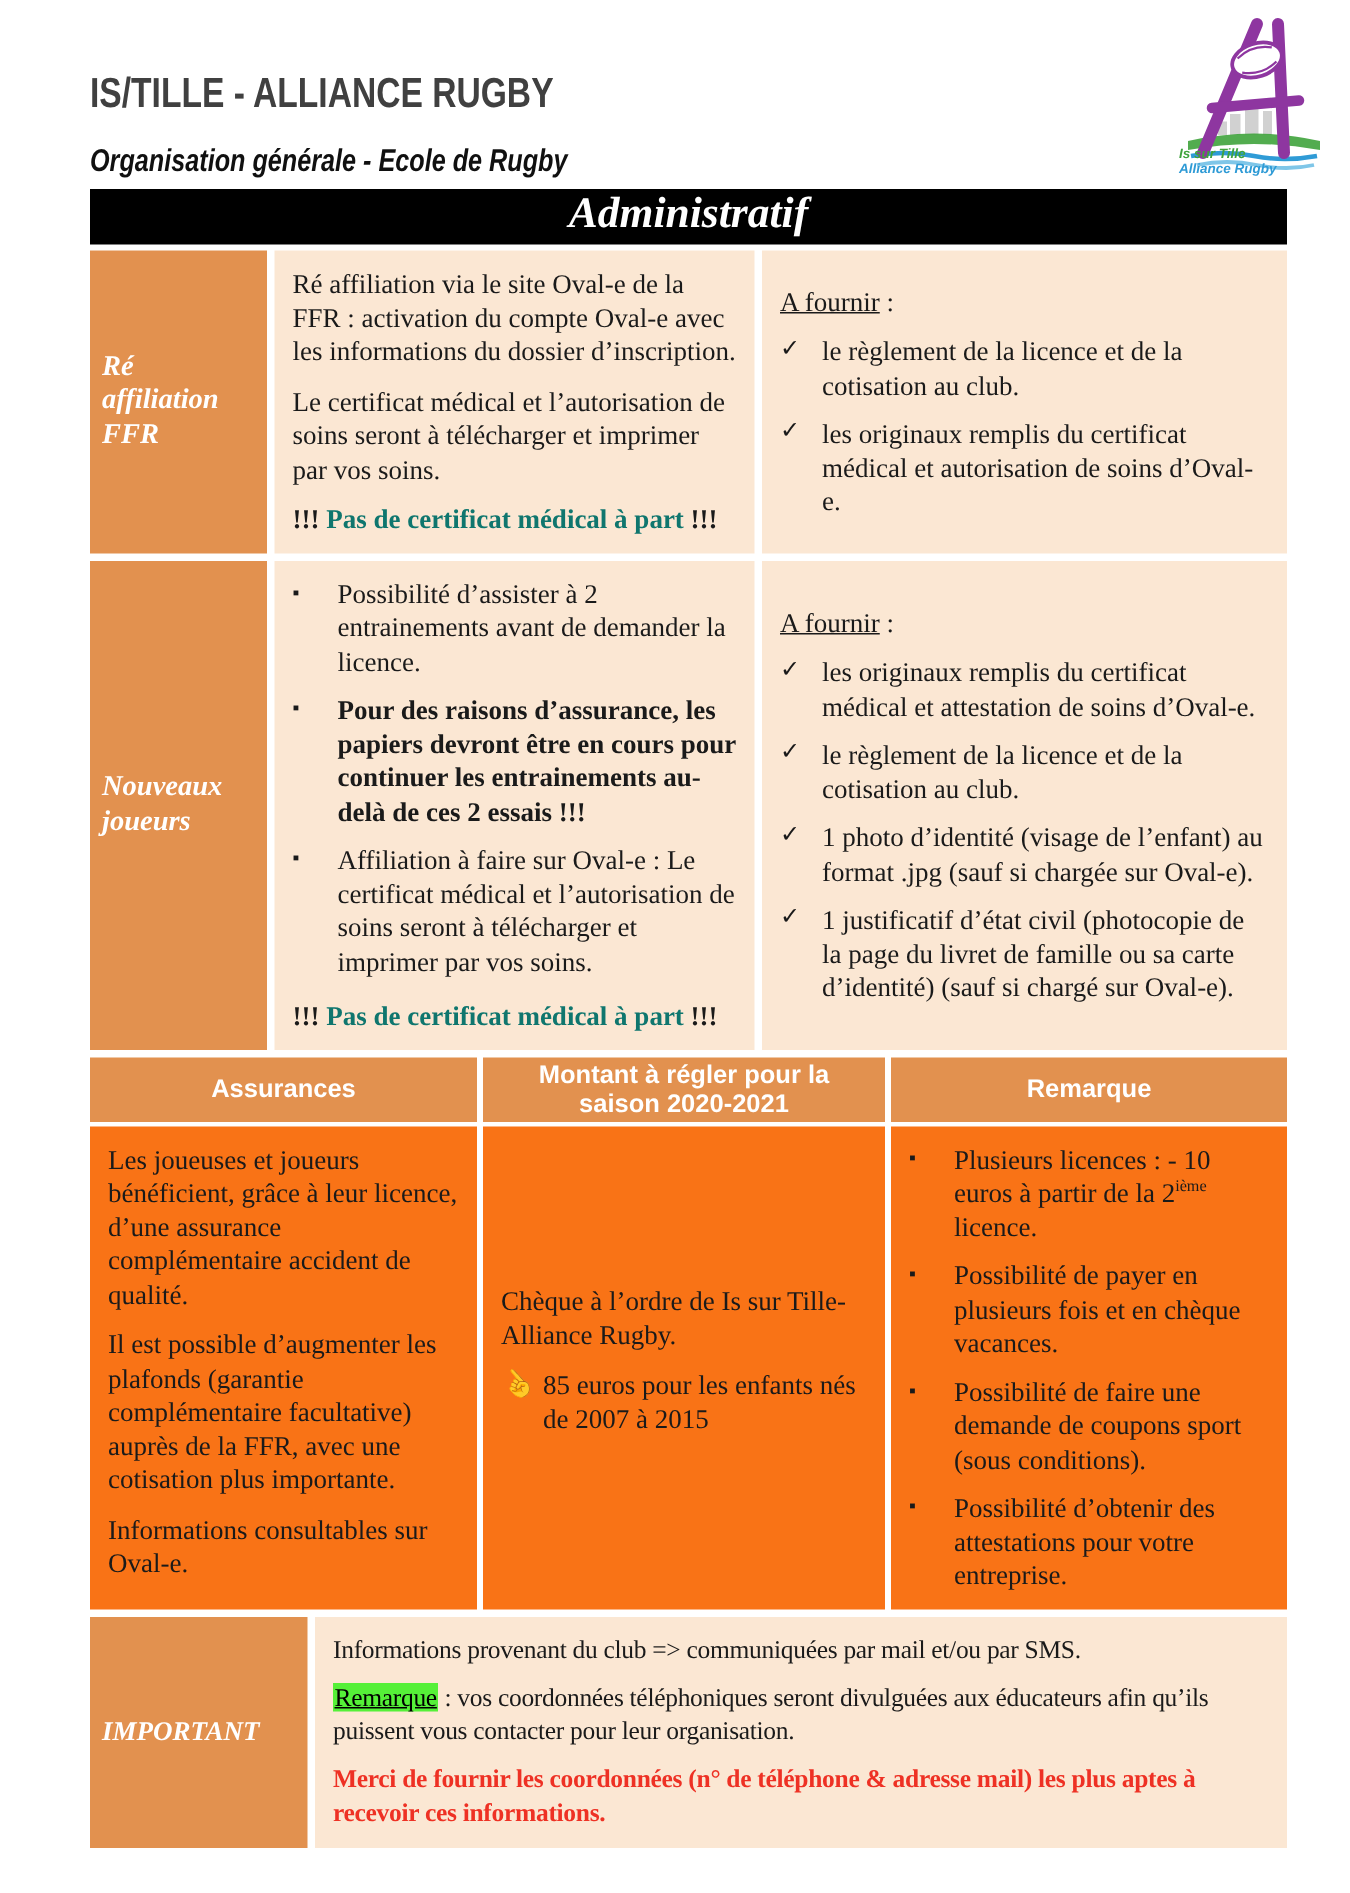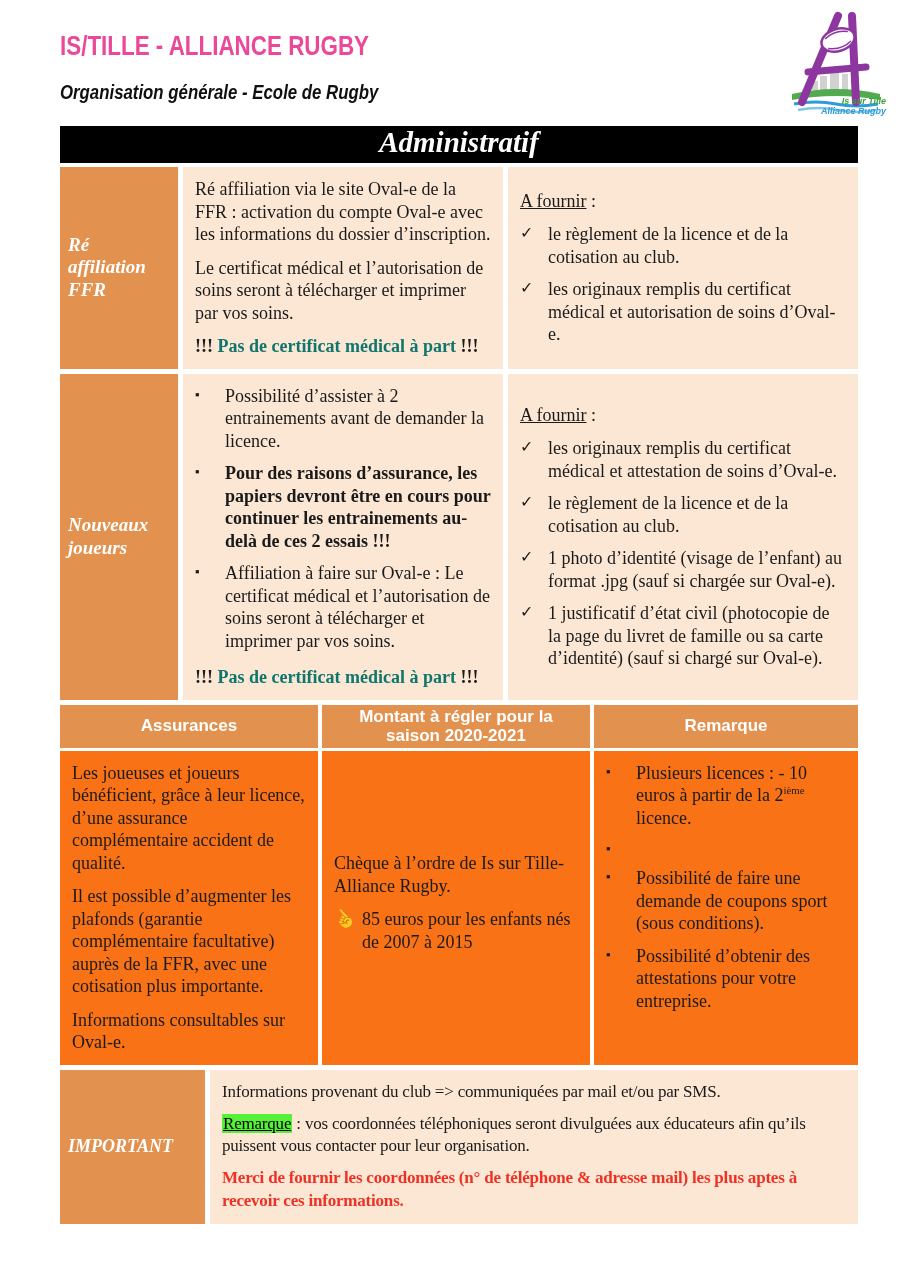--- a/index.html
+++ b/index.html
@@ -5,24 +5,24 @@
   html,body{margin:0;padding:0;}
   body{
     width:900px;height:1262px;background:#ffffff;
     font-family:"Liberation Serif",serif;color:#1a1a1a;
     position:relative;overflow:hidden;
   }
   .page{position:absolute;left:60px;top:0;width:798px;}
 
   
   .doc-header{position:relative;height:126px;}
-  .doc-title{margin:0;padding-top:30px;font:bold 28px "Liberation Sans",sans-serif;color:#ec4899;text-decoration:underline;}
+  .doc-title{margin:0;padding-top:46px;font:bold 28px "Liberation Sans",sans-serif;color:#404040;text-decoration:underline;}
   .doc-title .cx, .doc-subtitle .cx{display:inline-block;transform:scaleX(.80);transform-origin:0 50%;white-space:nowrap;}
   .doc-subtitle{margin:0;padding-top:18px;font:bold italic 21px "Liberation Sans",sans-serif;color:#101010;}
-  .logo{position:absolute;right:-28px;top:10px;width:100px;height:108px;text-align:right;}
+  .logo{position:absolute;right:-28px;top:10px;width:100px;height:108px;text-align:left;}
   .logo-caption{font:bold italic 9px "Liberation Sans",sans-serif;line-height:10px;margin-top:-26px;}
   .logo-caption .l1{color:#3FA33C;display:block;}
   .logo-caption .l2{color:#2F9BD6;display:block;}
 
   
   .banner{background:#000000;color:#ffffff;text-align:center;}
   .banner-admin{height:37px;line-height:37px;font:bold italic 29px "Liberation Serif",serif;margin-bottom:4px;}
   .banner-licence{height:25px;line-height:25px;font:bold italic 18px "Liberation Serif",serif;margin-bottom:3px;}
 
   
@@ -214,20 +214,21 @@
         <span>85 euros pour les enfants nés de 2007 à 2015</span>
       </div>
     </div>
     <div class="cell dark w-lic-3">
       <div class="sq-item">
         <span class="marker">▪</span>
         <span><span>Plusieurs licences : - 10 euros à partir de la 2</span><sup>ième</sup><span> licence.</span></span>
       </div>
       <div class="sq-item">
           <span class="marker">▪</span>
+          <span>Possibilité de payer en plusieurs fois et en chèque vacances.</span>
         </div>
       <div class="sq-item">
           <span class="marker">▪</span>
           <span>Possibilité de faire une demande de coupons sport (sous conditions).</span>
         </div>
       <div class="sq-item">
           <span class="marker">▪</span>
           <span>Possibilité d’obtenir des attestations pour votre entreprise.</span>
         </div>
     </div>

